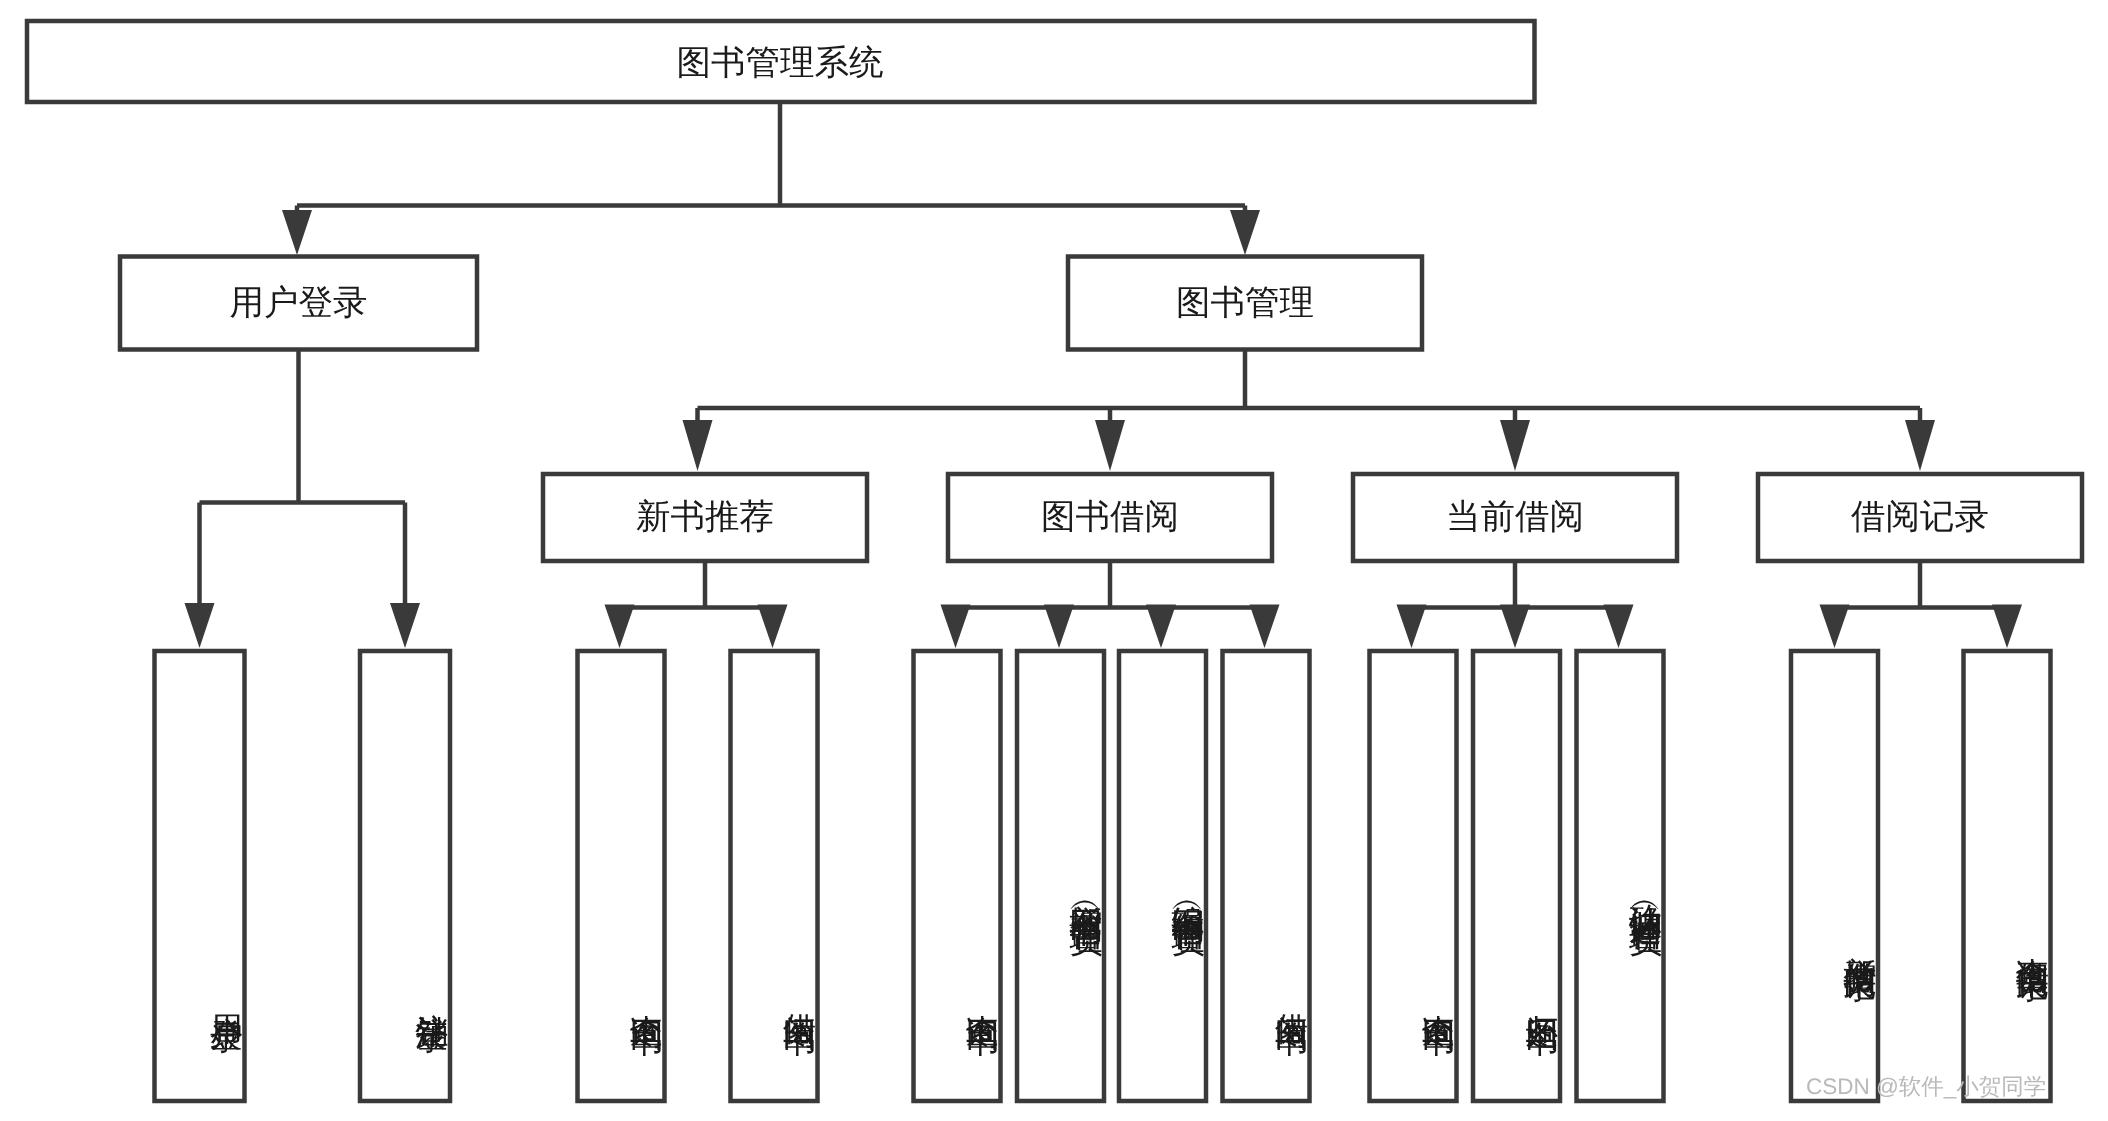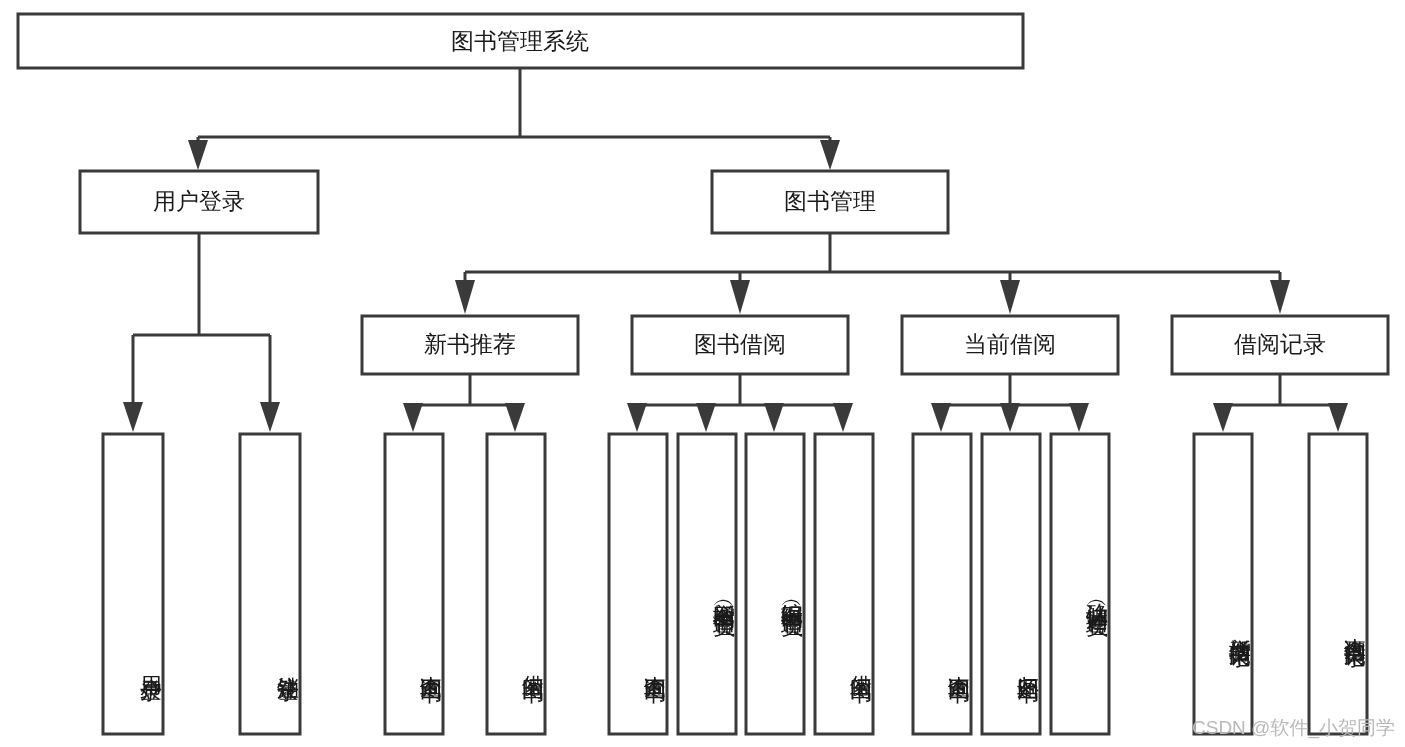--- a/index.html
+++ b/index.html
@@ -62,24 +62,25 @@
     text-align: center;
     display: flex;
     align-items: flex-start;
     justify-content: center;
     user-select: none;
     white-space: nowrap;
   }
   .watermark {
     position: absolute;
     font-family: "Liberation Sans", "DejaVu Sans", sans-serif;
-    font-size: 19px;
+    font-size: 15px;
     color: #b9b9b9;
     white-space: nowrap;
     user-select: none;
+    padding-left: 12px;
   }
 </style>
 </head>
 <body>
 
 <div id="diagram-root">
 
   <svg id="diagram-svg" viewBox="0 0 1405 747" xmlns="http://www.w3.org/2000/svg">
 
     <g>

